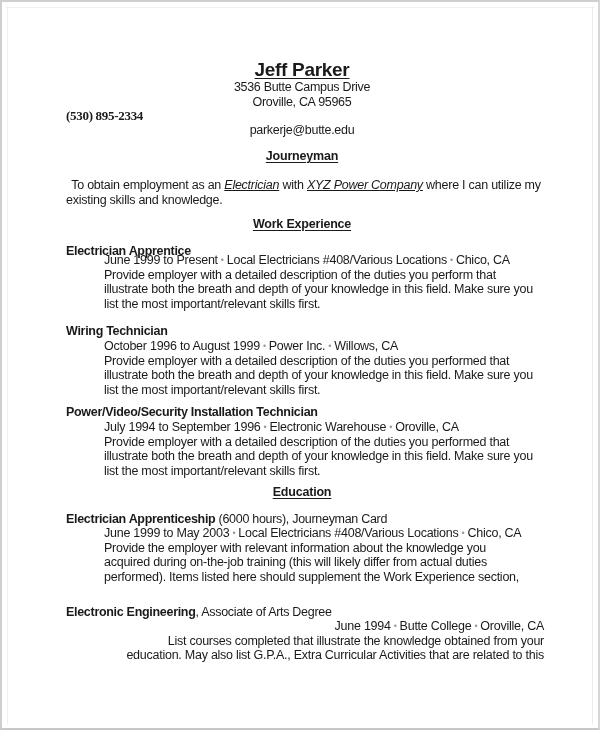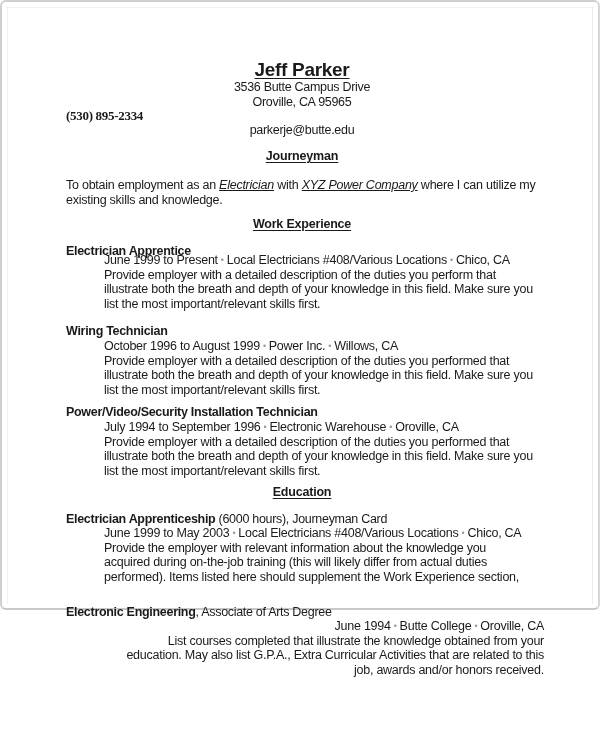--- a/index.html
+++ b/index.html
@@ -13,28 +13,27 @@
       position: relative;
       overflow: hidden;
       font-family: "Liberation Sans", sans-serif;
       color: #1a1a1a;
     }
     .page-frame {
       position: absolute;
       left: 0;
       top: 0;
       width: 600px;
-      height: 610px;
+      height: 730px;
       box-sizing: border-box;
       border-top: 2px solid #cfcfcf;
       border-left: 2px solid #cfcfcf;
       border-right: 2px solid #d6d6d6;
       border-bottom: 2px solid #c8c8c8;
       background: #fff;
-      border-radius: 6px;
     }
     .inner-margin-left {
       position: absolute;
       left: 5px; top: 4px; bottom: 4px;
       width: 1px; background: #f0f0f0;
     }
     .inner-margin-right {
       position: absolute;
       right: 5px; top: 4px; bottom: 4px;
       width: 1px; background: #ececec;
@@ -116,21 +115,21 @@
   <div class="inner-margin-top"></div>
 
   <div class="abs name"><span>Jeff Parker</span></div>
   <div class="abs addr" style="top:78px;">3536 Butte Campus Drive</div>
   <div class="abs addr" style="top:93px;">Oroville, CA 95965</div>
   <div class="abs phone">(530) 895-2334</div>
   <div class="abs addr" style="top:121px;">parkerje@butte.edu</div>
 
   <div class="abs heading" style="top:147px;"><span>Journeyman</span></div>
   <div class="abs body-text objective">
-    <span class="line" style="display:block;white-space:nowrap;">
+    <span class="line" style="display:block;white-space:nowrap;text-align:center;">
       <span>To obtain employment as an </span><em>Electrician</em><span> with </span><em>XYZ Power Company</em><span> where I can utilize my</span>
     </span>
     <span style="display:block;white-space:nowrap;">existing skills and knowledge.</span>
   </div>
 
   <div class="abs heading" style="top:215px;"><span>Work Experience</span></div>
 
   <div class="abs entry-title" style="top:242px;">Electrician Apprentice</div>
   <div class="abs body-text entry-body" style="top:251px;">
     <span class="line"><span>June 1999 to Present</span><span class="sep">•</span><span>Local Electricians  #408/Various Locations</span><span class="sep">•</span><span>Chico, CA</span></span>
@@ -163,15 +162,14 @@
     <span class="line">Provide the employer with relevant information about the knowledge you</span>
     <span class="line">acquired during on-the-job training (this will likely differ from actual duties</span>
     <span class="line">performed). Items listed here should supplement the Work Experience section,</span>
   </div>
 
   <div class="abs entry-title" style="top:603px;text-align:right;"><span>Electronic Engineering</span><span class="normal">, Associate of Arts Degree</span></div>
   <div class="abs body-text entry-body" style="top:617px;text-align:right;">
     <span class="line"><span>June 1994</span><span class="sep">•</span><span>Butte College</span><span class="sep">•</span><span>Oroville, CA</span></span>
     <span class="line">List courses completed that illustrate the knowledge obtained from your</span>
     <span class="line">education. May also list G.P.A., Extra Curricular Activities that are related to this</span>
-    <span class="line">job, awards and/or honors received.</span>
   </div>
 </div>
 
 </body></html>

